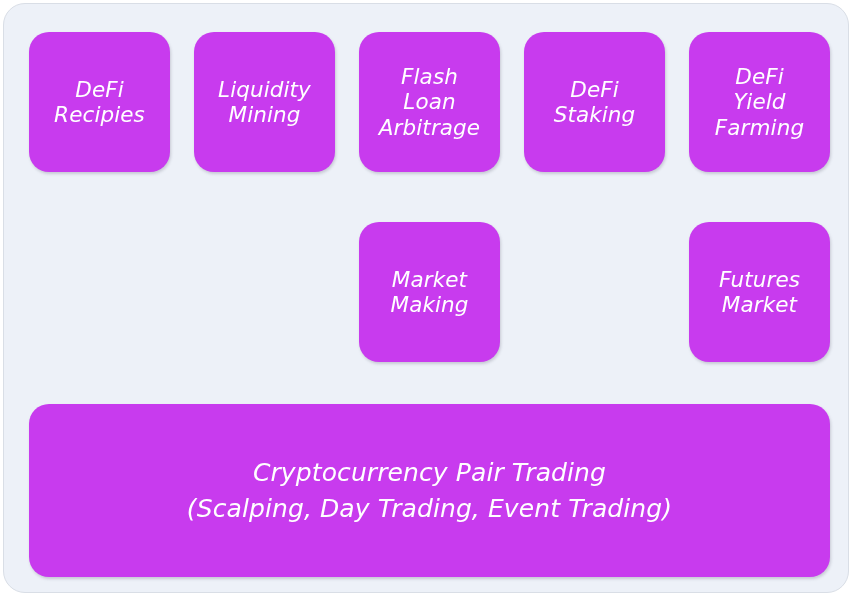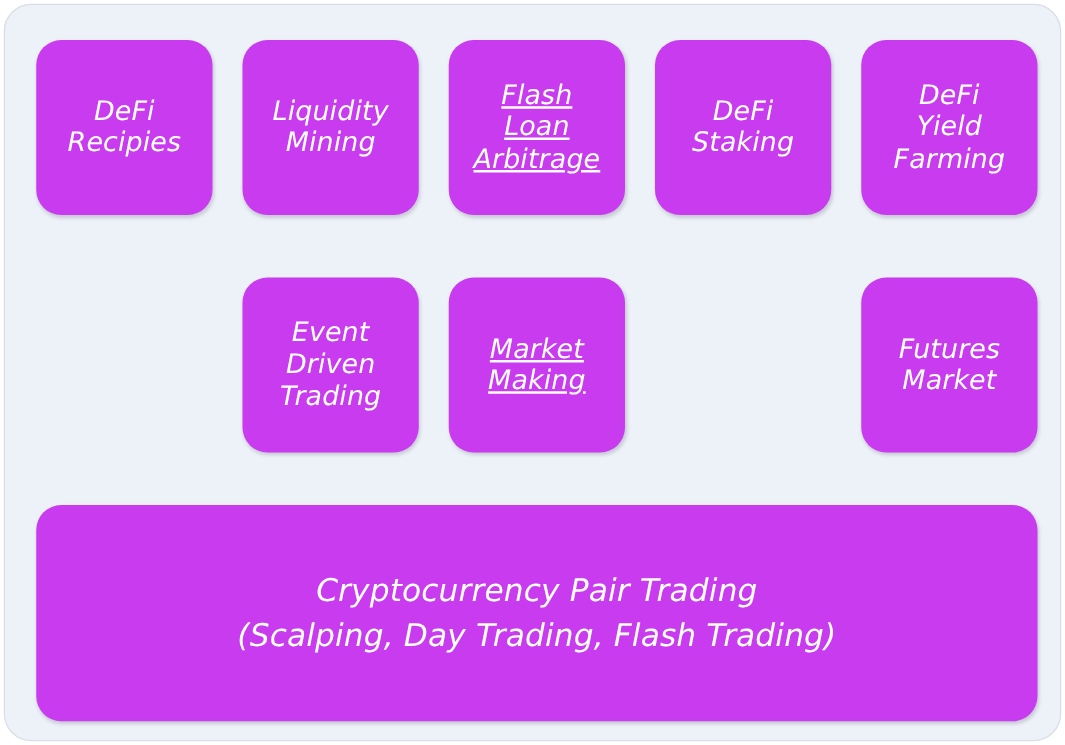--- a/index.html
+++ b/index.html
@@ -63,21 +63,21 @@
   }
 
   
   .row1 { top: 28px; }
   
   .row2 { top: 218px; }
 
   
   .col1 { left: 25px; }
   .col2 { left: 190px; }
-  .col3 { left: 355px; text-decoration: underline; }
+  .col3 { left: 355px; }
   .col4 { left: 520px; }
   .col5 { left: 685px; }
 
   .node.wide {
     left: 25px;
     top: 400px;
     width: 801px;
     height: 173px;
     font-size: 25px;
     line-height: 1.42;
@@ -102,28 +102,25 @@
 Arbitrage</div>
 
     <div class="node small row1 col4">DeFi
 Staking</div>
 
     <div class="node small row1 col5">DeFi
 Yield
 Farming</div>
 
 
-    <div class="node small row2 col2">Event
-Driven
-Trading</div>
 
     <div class="node small row2 col3">Market
 Making</div>
 
 
     <div class="node small row2 col5">Futures
 Market</div>
 
     <div class="node wide">Cryptocurrency Pair Trading
-(Scalping, Day Trading, Flash Trading)</div>
+(Scalping, Day Trading, Event Trading)</div>
 
   </div>
 </div>
 
 </body></html>

